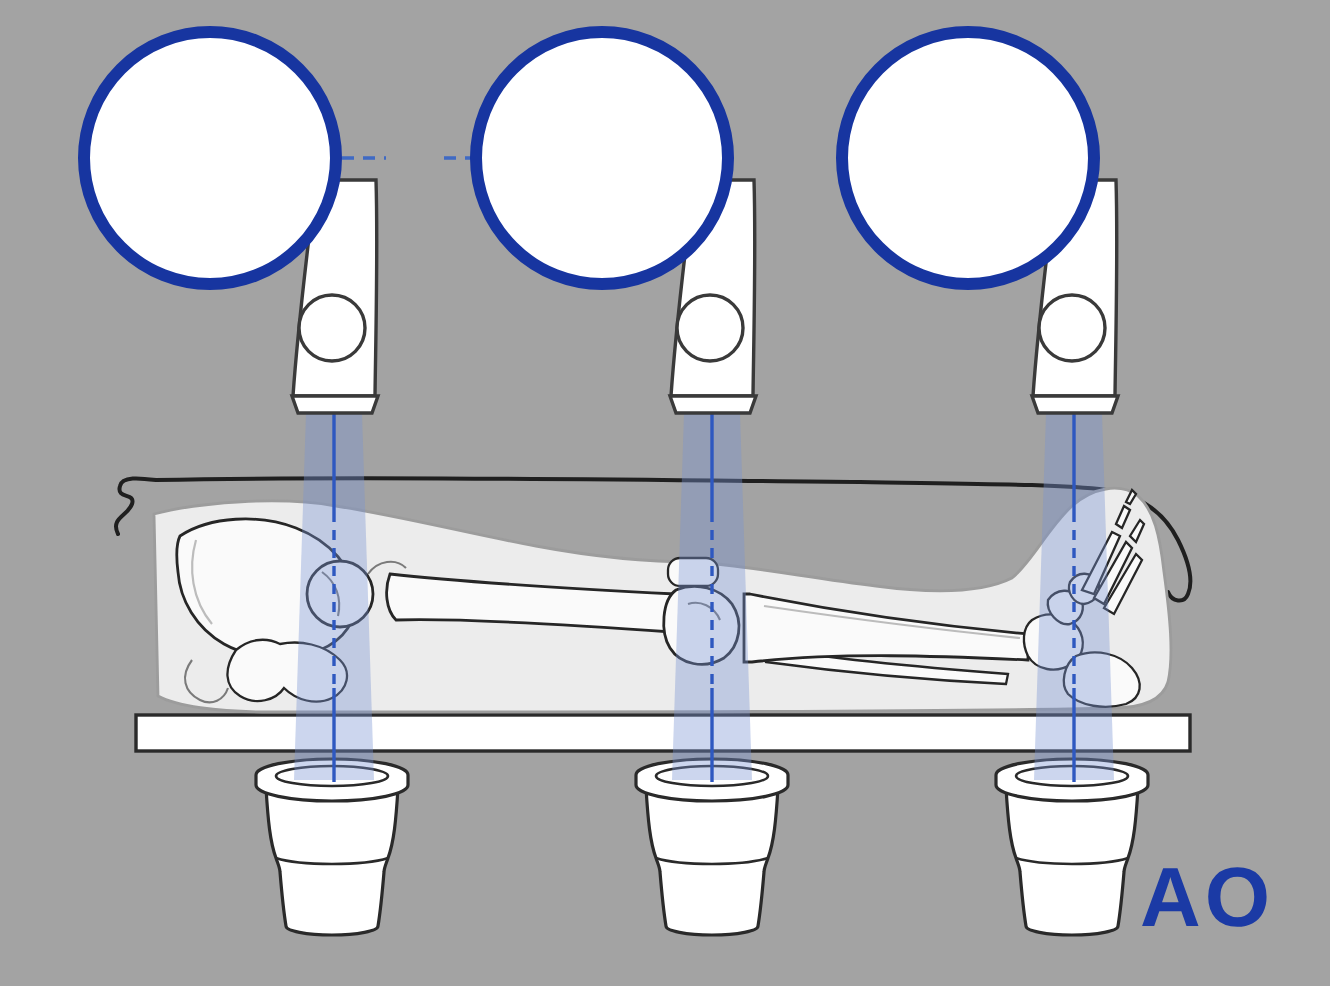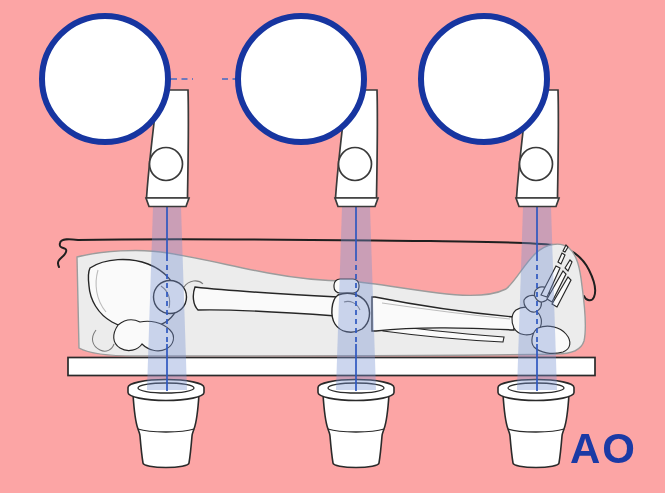--- a/index.html
+++ b/index.html
@@ -1,16 +1,16 @@
 <!DOCTYPE html>
 <html><head>
 <meta charset="utf-8">
 <style>
   html,body{margin:0;padding:0;background:#fff;}
-  #stage{position:relative;width:665px;height:493px;background:#fca5a5;overflow:hidden;
+  #stage{position:relative;width:665px;height:493px;background:#a3a3a3;overflow:hidden;
          font-family:"Liberation Sans", sans-serif;}
   svg{position:absolute;left:0;top:0;}
   .ring{fill:#ffffff;stroke:#1735a0;stroke-width:6;}
   .crossv{stroke:#3560bd;stroke-width:1.7;fill:none;}
   .crossh{stroke:#3f6ac4;stroke-width:1.7;fill:none;stroke-dasharray:6 4.5;}
   .bone{fill:#fafafa;stroke:#262626;stroke-width:1.4;}
   .bone-thin{fill:#fafafa;stroke:#262626;stroke-width:1.15;}
   .inner{stroke:#7a7a7a;stroke-width:1.05;fill:none;}
   .lightline{stroke:#bcbcbc;stroke-width:1.1;fill:none;}
   .silhouette{fill:#ececec;stroke:#9c9c9c;stroke-width:1.4;}

